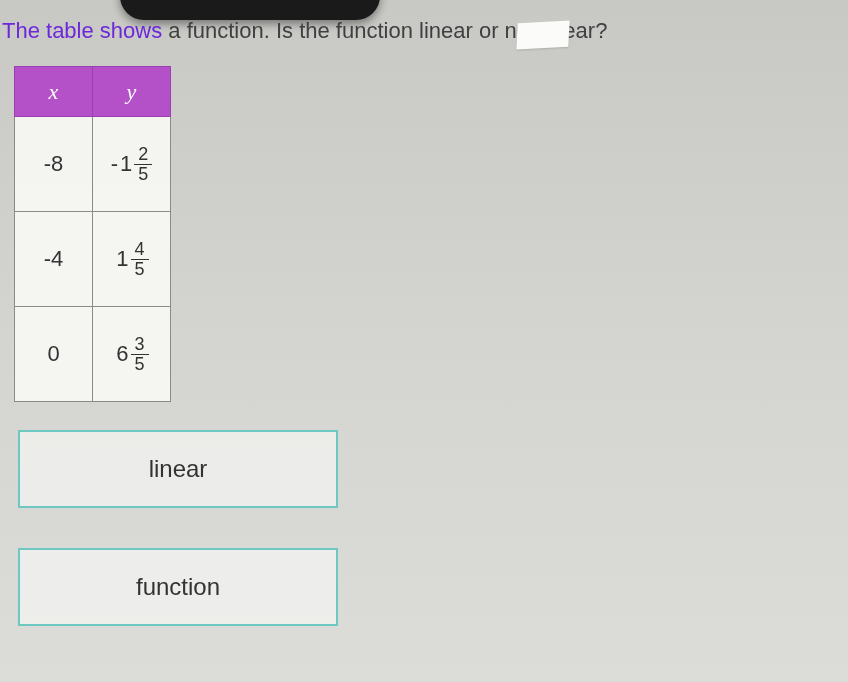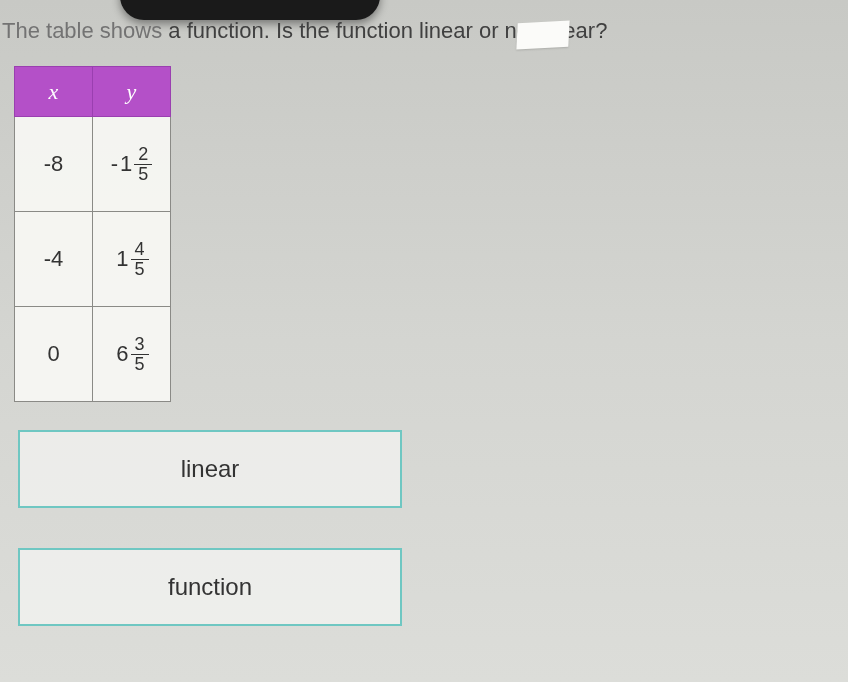--- a/index.html
+++ b/index.html
@@ -24,21 +24,21 @@
     .question-line {
       position: absolute;
       top: 18px;
       left: 0;
       width: 100%;
       padding-left: 2px;
       font-size: 22px;
       color: #3a3a3a;
       white-space: nowrap;
     }
-    .question-line .part1 { color: #737373; margin-top: 30px; }
+    .question-line .part1 { color: #6d28d9; margin-top: 30px; }
     .question-line .part2 { color: #404040; }
     .white-cover {
       position: absolute;
       top: 22px;
       left: 517px;
       width: 52px;
       height: 26px;
       background: #fbfbf9;
       transform: rotate(-3deg) skewX(-6deg);
       box-shadow: 0 1px 2px rgba(0,0,0,0.15);
@@ -83,21 +83,21 @@
       flex-direction: column;
       align-items: center;
       font-size: 18px;
       line-height: 1.05;
     }
     .frac .num { border-bottom: 1.6px solid #333; padding: 0 4px; }
     .frac .den { padding: 0 4px; }
     .answer-btn {
       position: absolute;
       left: 18px;
-      width: 384px;
+      width: 320px;
       height: 78px;
       background: rgba(250,250,248,0.6);
       border: 2px solid #6fc7c2;
       display: flex;
       align-items: center;
       justify-content: center;
       font-size: 24px;
       color: #333;
       cursor: pointer;
     }

